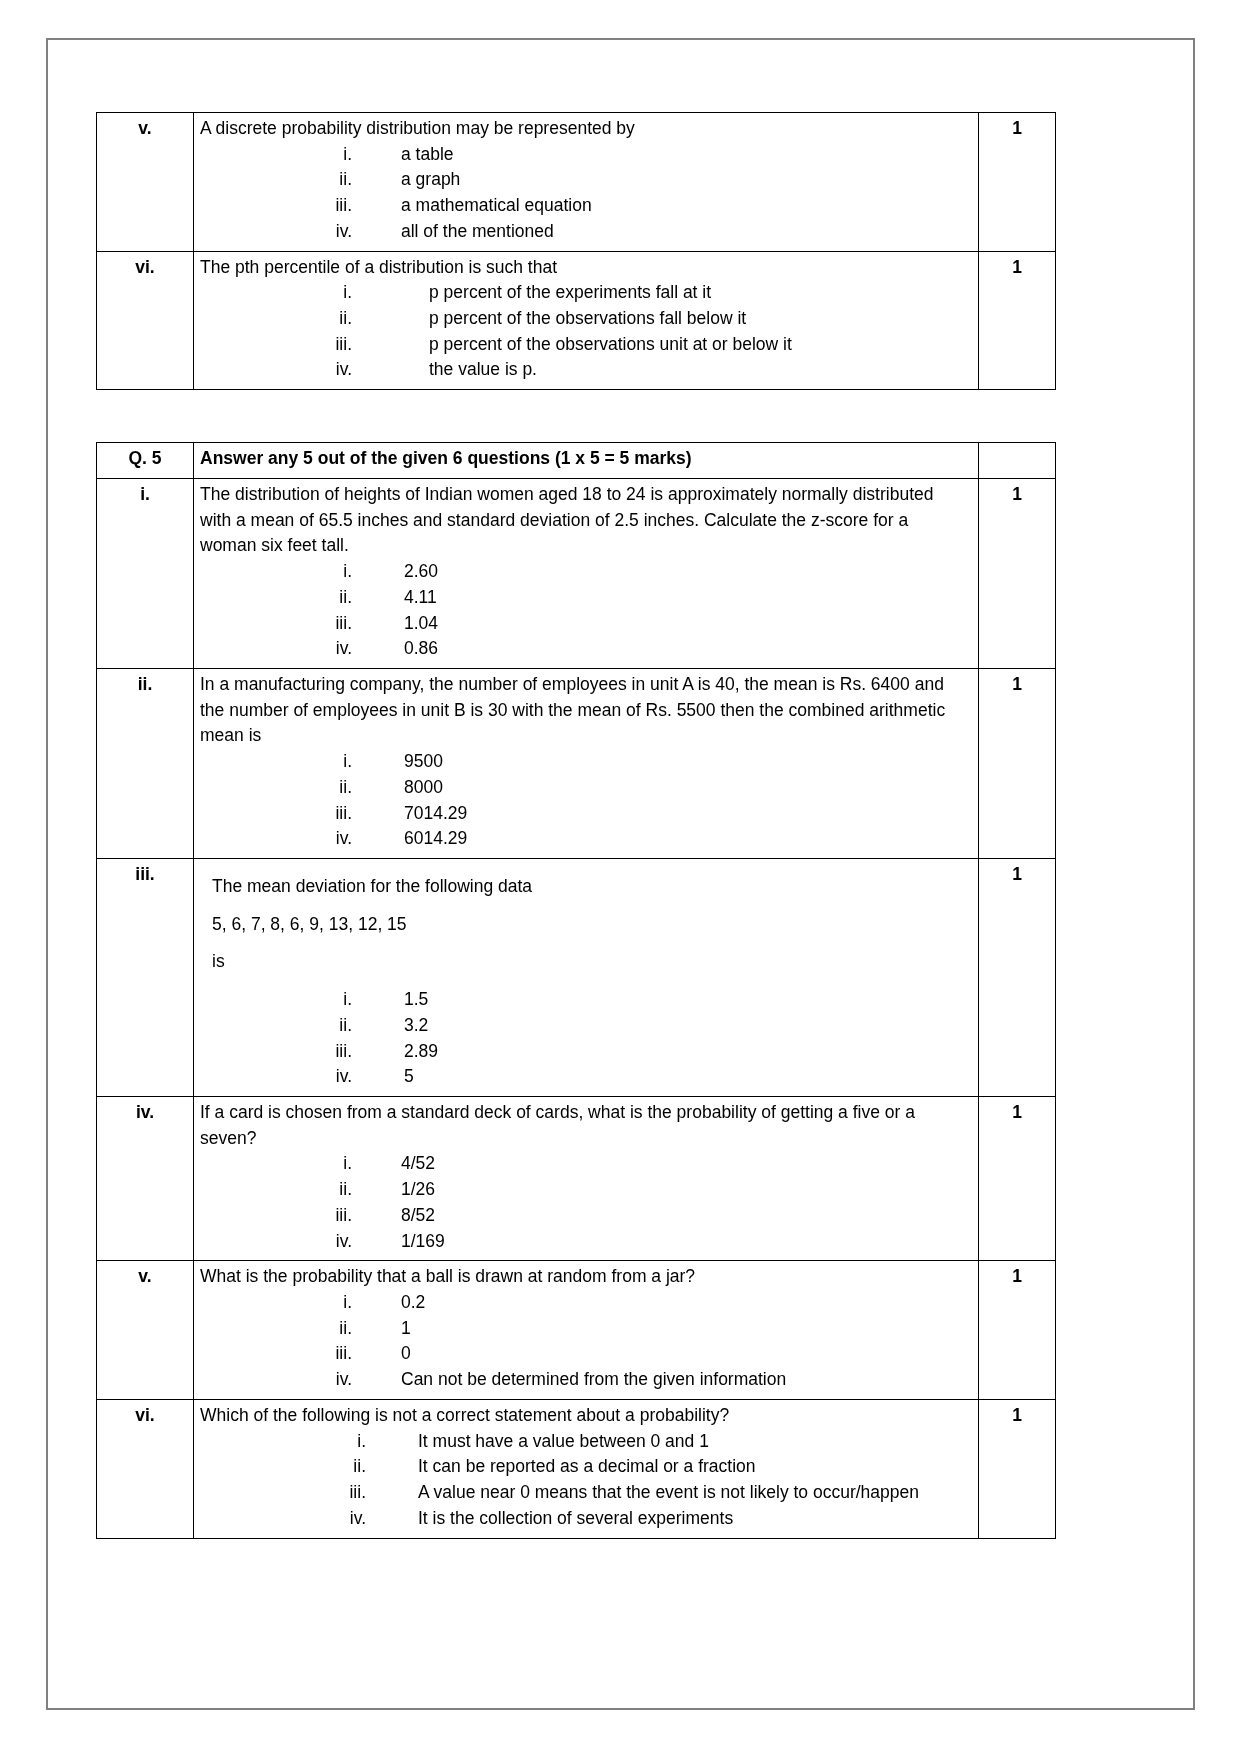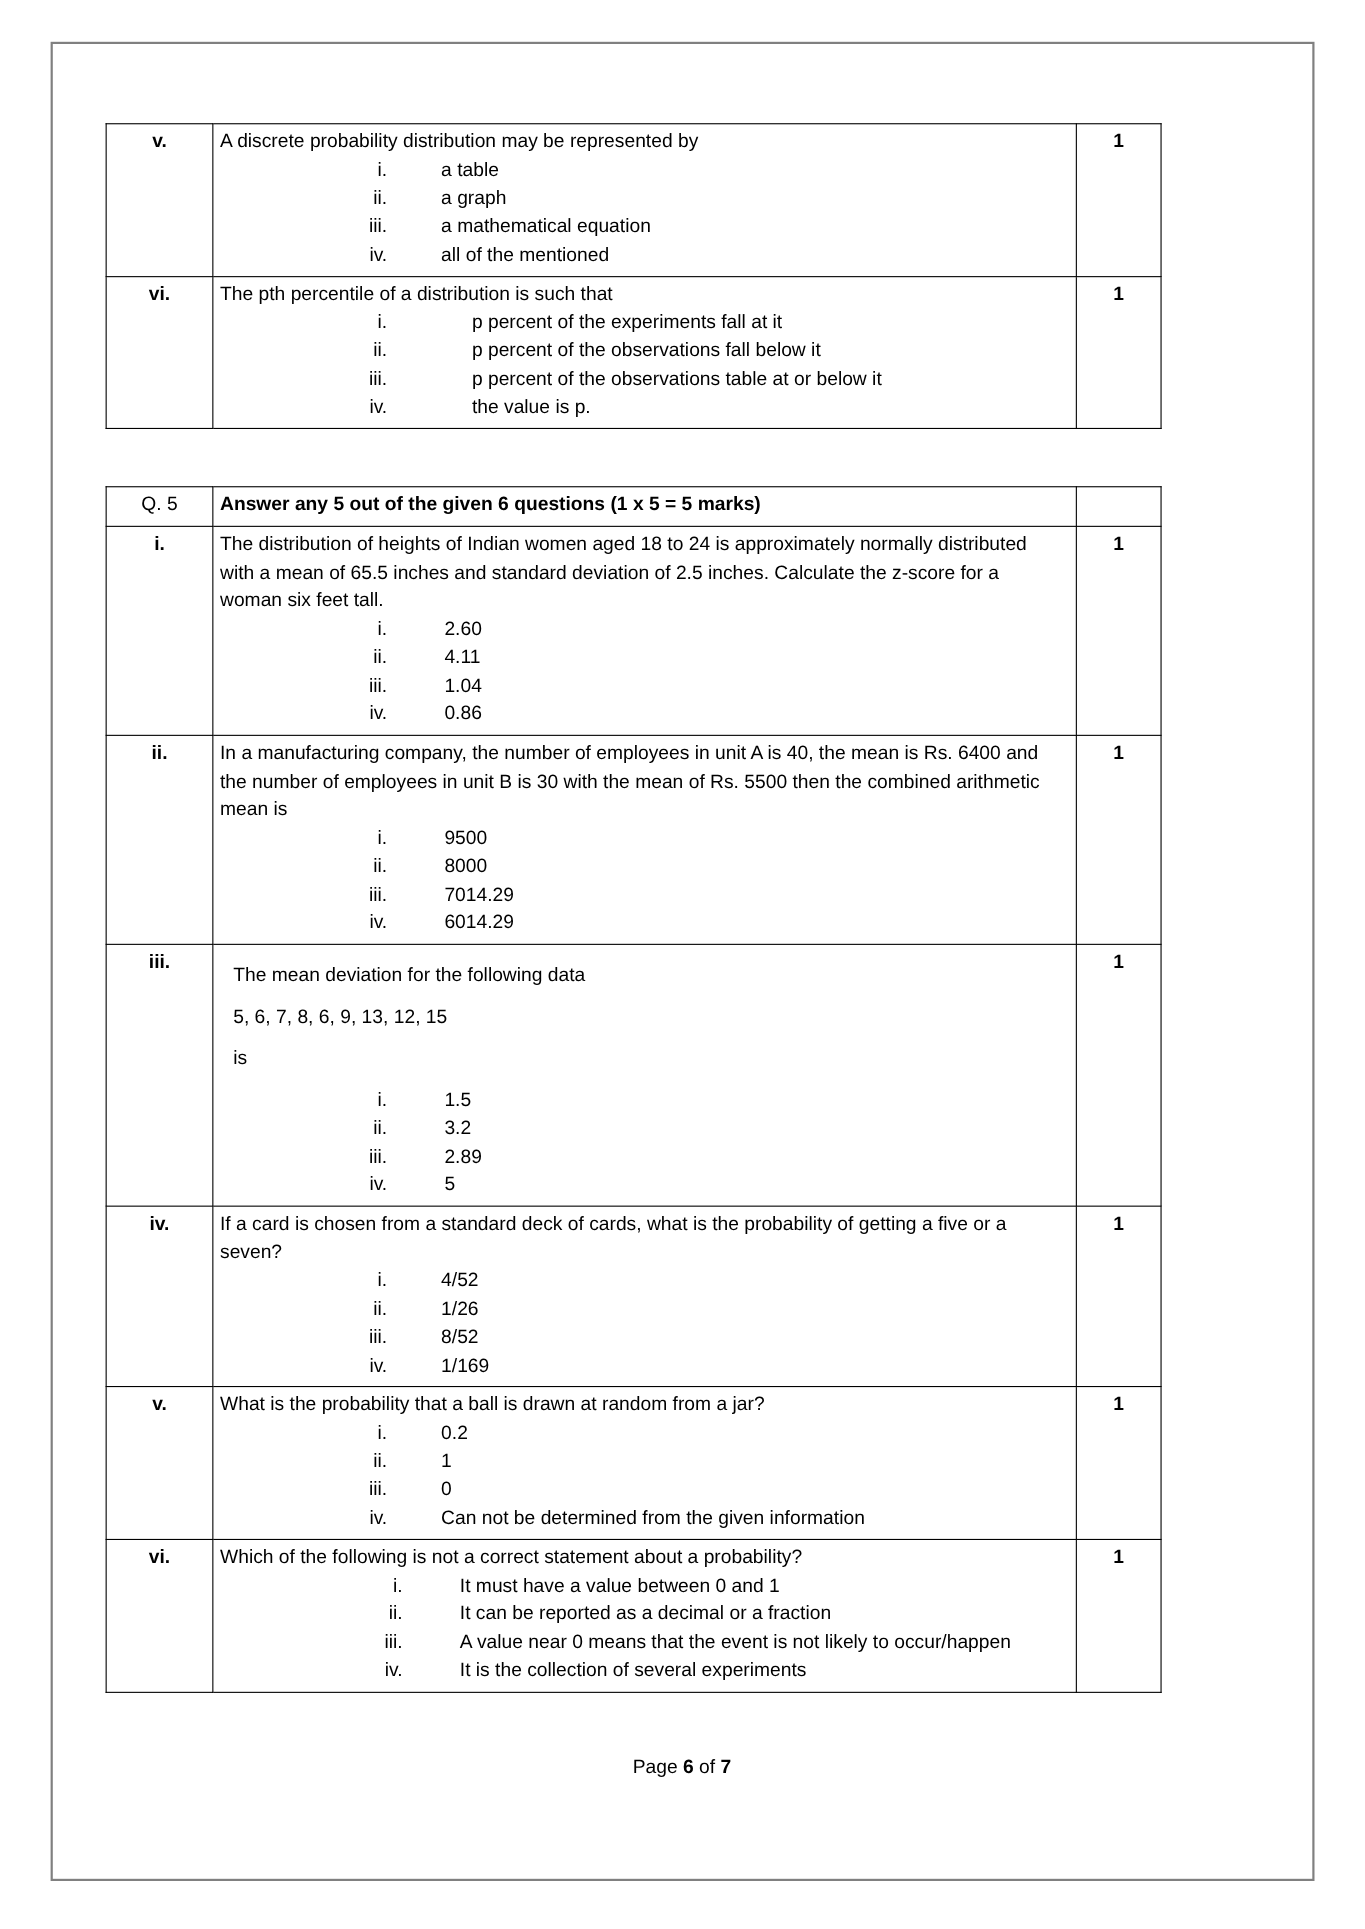--- a/index.html
+++ b/index.html
@@ -54,21 +54,21 @@
   td.body-col {
     width: 772px;
   }
   td.mark-col {
     width: 64px;
     text-align: center;
     font-weight: bold;
     padding-top: 4px;
   }
   td.header-label {
-    font-weight: normal;
+    font-weight: bold;
     text-align: center;
     padding-top: 5px;
   }
   td.header-body {
     font-weight: bold;
     padding-top: 5px;
   }
   td.blank-mark {
     width: 64px;
   }
@@ -168,21 +168,21 @@
             <li>
               <span class="opt-marker">i.</span>
               <span class="opt-text">p percent of the experiments fall at it</span>
             </li>
             <li>
               <span class="opt-marker">ii.</span>
               <span class="opt-text">p percent of the observations fall below it</span>
             </li>
             <li>
               <span class="opt-marker">iii.</span>
-              <span class="opt-text">p percent of the observations table at or below it</span>
+              <span class="opt-text">p percent of the observations unit at or below it</span>
             </li>
             <li>
               <span class="opt-marker">iv.</span>
               <span class="opt-text">the value is p.</span>
             </li>
           </ol>
         </td>
         <td class="mark-col">1</td>
       </tr>
     </tbody>
@@ -351,17 +351,14 @@
               <span class="opt-marker">iv.</span>
               <span class="opt-text">It is the collection of several experiments</span>
             </li>
           </ol>
         </td>
         <td class="mark-col">1</td>
       </tr>
     </tbody>
   </table>
 
-  <div class="footer">
-    <span>Page </span><b>6</b><span> of </span><b>7</b>
-  </div>
 
 </div>
 
 </body></html>

